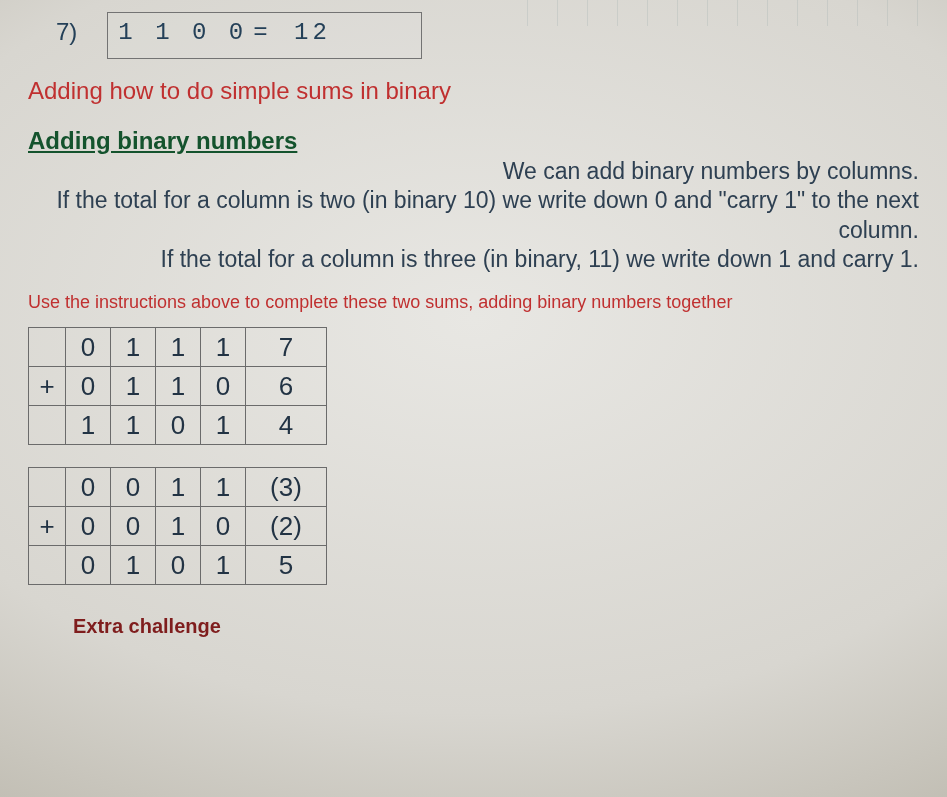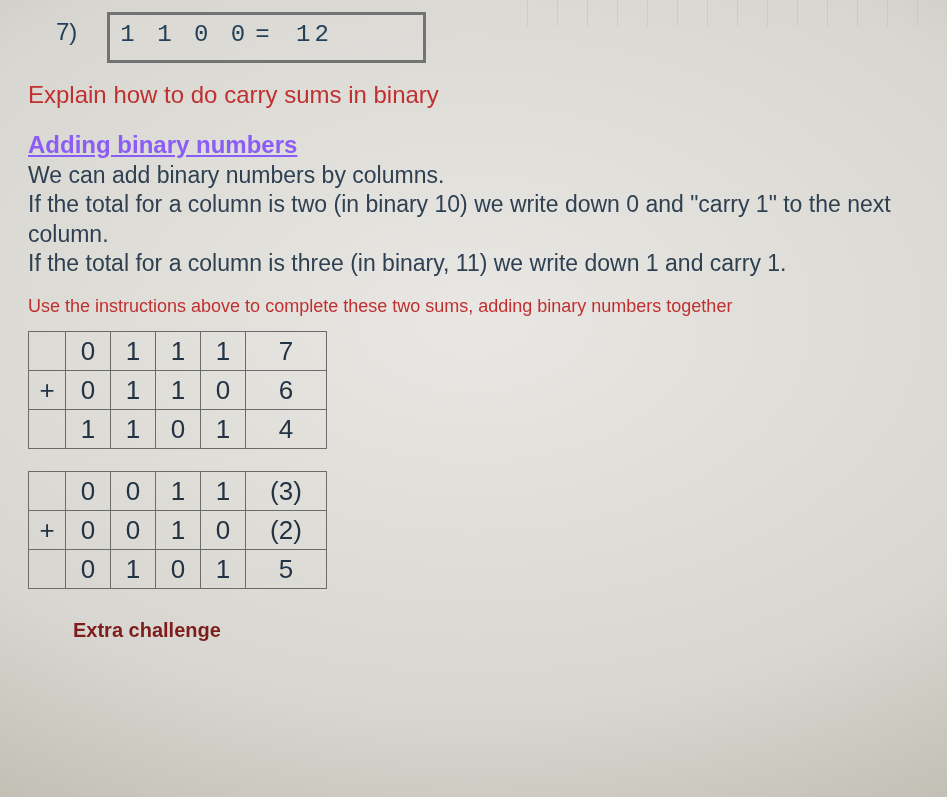--- a/index.html
+++ b/index.html
@@ -49,47 +49,48 @@
     margin-top: 8px;
     margin-bottom: 18px;
     font-size: 24px;
     color: #244058;
   }
   .q7 .qnum {
     padding-left: 28px;
     padding-top: 6px;
   }
   .q7 .box {
-    border: 3px solid #737373;
+    border: 1px solid #737373;
     padding: 6px 90px 12px 10px;
     font-family: "Courier New", monospace;
     letter-spacing: 4px;
     background: rgba(255,255,255,0.05);
     font-size: 24px;
   }
   .q7 .box .eq {
     letter-spacing: 2px;
     padding: 0 6px;
   }
   .instr-red {
     color: #c03030;
     font-size: 24px;
     margin-bottom: 22px;
   }
   .heading-blue {
-    color: #8b5cf6;
+    color: #14532d;
     font-size: 24px;
     font-weight: bold;
     text-decoration: underline;
     margin-bottom: 2px;
   }
   .body-text {
     color: #2e4052;
     font-size: 23px;
     line-height: 1.28;
+    text-align: right;
   }
   .body-text p { margin: 0; }
   .instr-red2 {
     color: #c03030;
     font-size: 18px;
     margin: 16px 0 14px 0;
     line-height: 1.25;
   }
   
   table.bin {
@@ -151,21 +152,21 @@
       <div></div>
   </div>
 
   <div class="q7">
     <span class="qnum">7)</span>
     <span class="box">
       <span>1 1 0 0</span><span class="eq">=</span>&nbsp;<span>12</span>
     </span>
   </div>
 
-  <div class="instr-red">Explain how to do carry sums in binary</div>
+  <div class="instr-red">Adding how to do simple sums in binary</div>
 
   <div class="heading-blue">Adding binary numbers</div>
 
   <div class="body-text">
     <p>We can add binary numbers by columns.</p>
     <p>If the total for a column is two (in binary 10) we write down 0 and "carry 1" to the next column.</p>
     <p>If the total for a column is three (in binary, 11) we write down 1 and carry 1.</p>
   </div>
 
   <div class="instr-red2">Use the instructions above to complete these two sums, adding binary numbers together</div>

